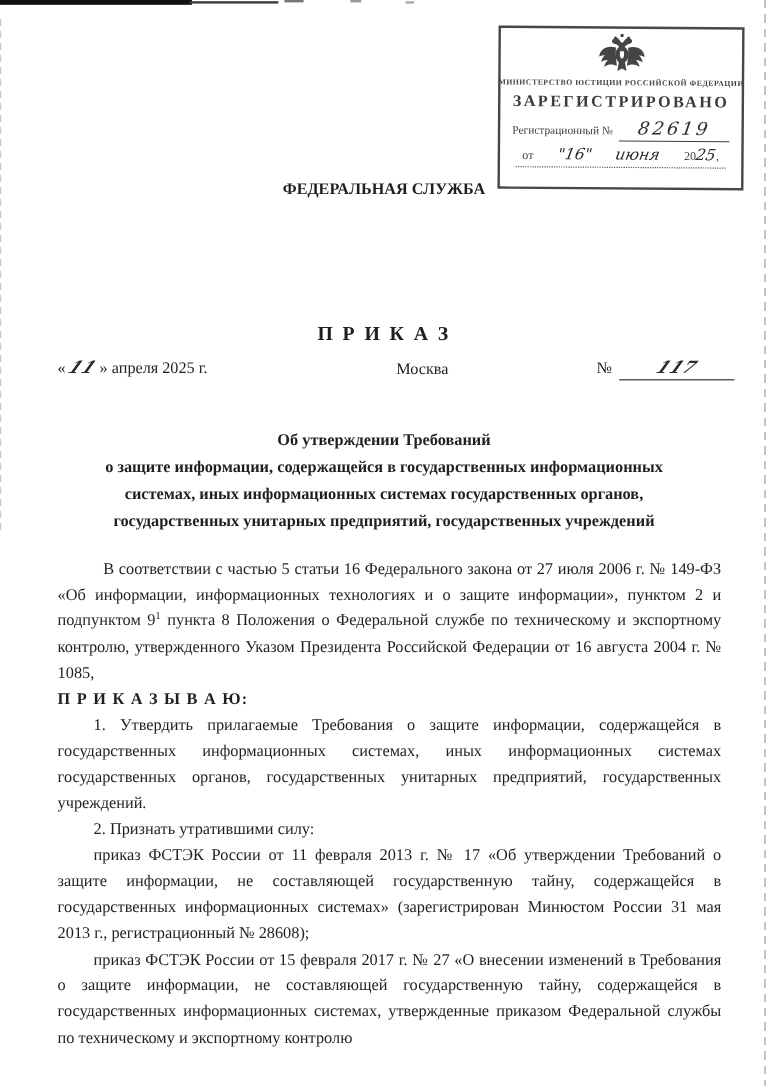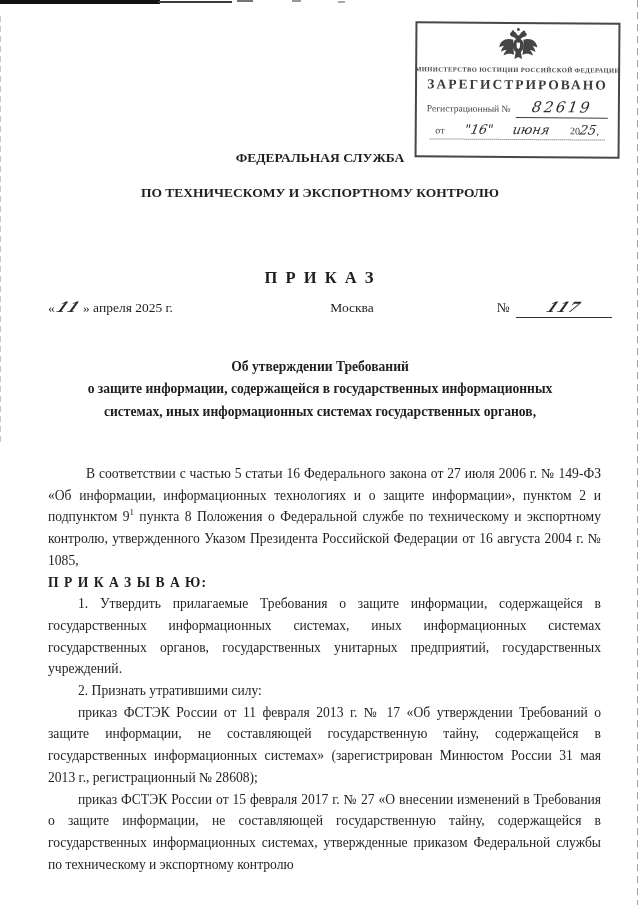--- a/index.html
+++ b/index.html
@@ -118,38 +118,38 @@
       <span>от</span>
       <span class="hand mid">"16"</span>
       <span class="hand mid">июня</span>
       <span>
         <span>20</span><span class="hand mid">25</span><span>,</span>
       </span>
     </div>
   </div>
 
   <div class="center-line org1">ФЕДЕРАЛЬНАЯ СЛУЖБА</div>
-  <div class="center-line org2">ПО ТЕХНИЧЕСКОМУ И ЭКСПОРТНОМУ КОНТРОЛЮ</div>
   <div class="center-line doctype">П Р И К А З</div>
 
   <div class="date-row-main">
     <span>«</span>
     <span class="hand slash">11</span>
     <span>» апреля 2025 г.</span>
   </div>
   <div class="city-main">Москва</div>
   <div class="number-main">
     <span>№</span>
     <span class="num-line"><span class="hand slash">117</span></span>
   </div>
 
   <div class="order-title">
     <div>Об утверждении Требований</div>
     <div>о защите информации, содержащейся в государственных информационных</div>
     <div>системах, иных информационных системах государственных органов,</div>
+    <div>государственных унитарных предприятий, государственных учреждений</div>
   </div>
 
   <div class="body-text">
     <p><span>В соответствии с частью 5 статьи 16 Федерального закона от 27 июля 2006 г. № 149-ФЗ «Об информации, информационных технологиях и о защите информации», пунктом 2 и подпунктом 9</span><sup>1</sup><span> пункта 8 Положения о Федеральной службе по техническому и экспортному контролю, утвержденного Указом Президента Российской Федерации от 16 августа 2004 г. № 1085,</span><span class="command">П Р И К А З Ы В А Ю:</span></p>
     <p class="item">1. Утвердить прилагаемые Требования о защите информации,  содержащейся в государственных информационных системах, иных информационных системах государственных органов, государственных унитарных предприятий, государственных учреждений.</p>
     <p class="item">2. Признать утратившими силу:</p>
     <p class="item">приказ ФСТЭК России от 11 февраля 2013 г. № 17 «Об утверждении Требований о защите информации, не составляющей государственную тайну, содержащейся в государственных информационных системах» (зарегистрирован Минюстом России 31 мая 2013 г., регистрационный № 28608);</p>
     <p class="item">приказ ФСТЭК России от 15 февраля 2017 г. №  27 «О внесении изменений в Требования о защите информации, не составляющей государственную тайну, содержащейся в государственных информационных системах, утвержденные приказом Федеральной службы по техническому и экспортному контролю</p>
   </div>
 

